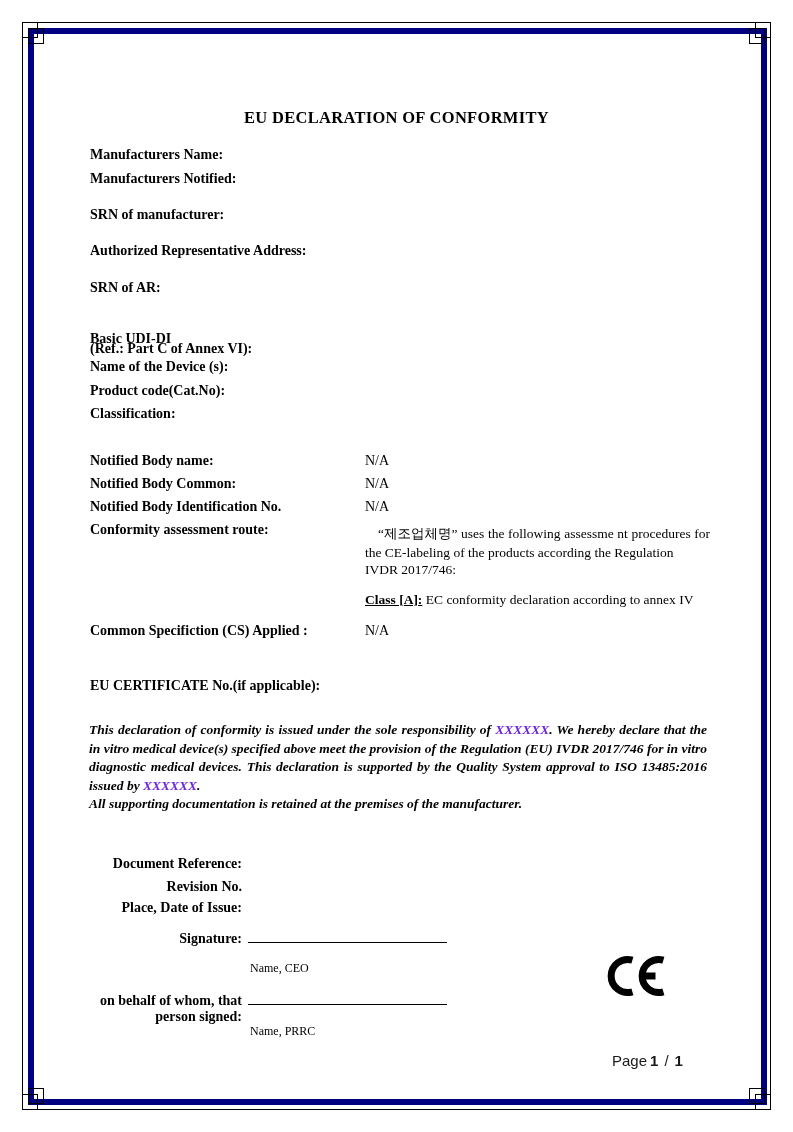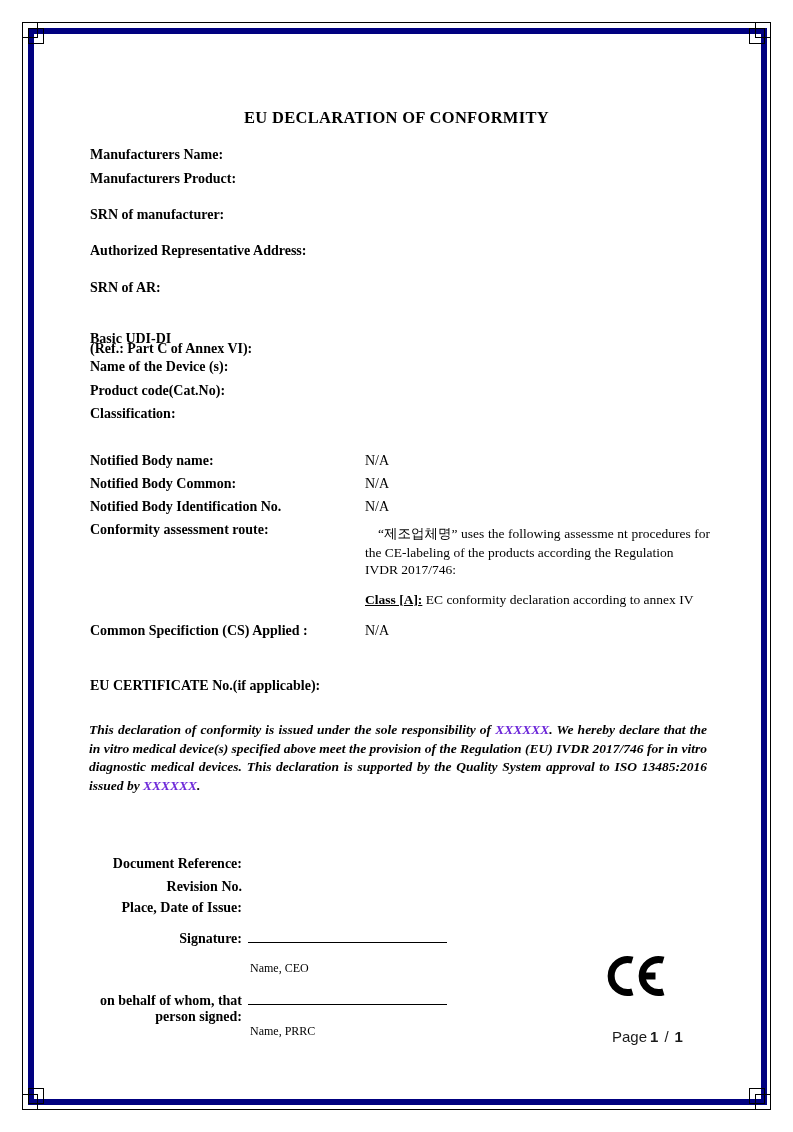--- a/index.html
+++ b/index.html
@@ -46,21 +46,21 @@
     line-height: 18.6px; text-align: justify;
   }
   .decl .blue { color: #6d28d9; }
   .decl-p2 { text-align: left; }
 
   .sig-label { width: 152px; left: 90px; text-align: right; font-size: 14px; font-weight: bold; }
   .sig-line  { left: 248px; width: 199px; border-bottom: 1.5px solid #000; height: 1px; }
   .sig-name  { left: 250px; font-size: 12px; }
 
   .footer {
-    left: 612px; top: 1028px; font-family: "Liberation Sans", sans-serif;
+    left: 612px; top: 1052px; font-family: "Liberation Sans", sans-serif;
     font-size: 15px; color: #1a1a1a; white-space: nowrap;
   }
   .footer .num { font-weight: bold; margin: 0 3px; }
   .footer .sep { margin: 0 3px; }
 
   .ce { left: 606px; top: 953px; }
 </style>
 </head>
 <body>
 
@@ -71,21 +71,21 @@
 <div class="corner-sq" style="left:755px; top:22px;"></div>
 <div class="corner-sq" style="left:749px; top:28px;"></div>
 <div class="corner-sq" style="left:22px; top:1094px;"></div>
 <div class="corner-sq" style="left:28px; top:1088px;"></div>
 <div class="corner-sq" style="left:755px; top:1094px;"></div>
 <div class="corner-sq" style="left:749px; top:1088px;"></div>
 
 <div class="abs title">EU DECLARATION OF CONFORMITY</div>
 
 <div class="abs lbl col-label" style="top:147px;">Manufacturers Name:</div>
-<div class="abs lbl col-label" style="top:171px;">Manufacturers Product:</div>
+<div class="abs lbl col-label" style="top:171px;">Manufacturers Notified:</div>
 <div class="abs lbl col-label" style="top:207px;">SRN of manufacturer:</div>
 <div class="abs lbl col-label" style="top:243px;">Authorized Representative Address:</div>
 <div class="abs lbl col-label" style="top:280px;">SRN of AR:</div>
 
 <div class="abs lbl col-label" style="top:331px;">Basic UDI-DI</div>
 <div class="abs lbl col-label" style="top:341px;">(Ref.: Part C of Annex VI):</div>
 <div class="abs lbl col-label" style="top:359px;">Name of the Device (s):</div>
 <div class="abs lbl col-label" style="top:383px;">Product code(Cat.No):</div>
 <div class="abs lbl col-label" style="top:406px;">Classification:</div>
 
@@ -108,20 +108,21 @@
   <span class="class-bold">Class [A]:</span><span> EC conformity declaration according to annex IV</span>
 </div>
 
 <div class="abs lbl col-label" style="top:623px;">Common Specifiction (CS) Applied :</div>
 <div class="abs val col-value" style="top:623px;">N/A</div>
 
 <div class="abs lbl col-label" style="top:678px;">EU CERTIFICATE No.(if applicable):</div>
 
 <div class="abs decl">
   <div><span>This declaration of conformity is issued under the sole responsibility of </span><span class="blue">XXXXXX</span><span>. We hereby declare that the in vitro medical device(s) specified above meet the provision of the Regulation (EU) IVDR 2017/746 for in vitro diagnostic medical devices. This declaration is supported by the Quality System approval to ISO 13485:2016 issued by </span><span class="blue">XXXXXX</span><span>.</span></div>
+  <div class="decl-p2">All supporting documentation is retained at the premises of the manufacturer.</div>
 </div>
 
 <div class="abs sig-label" style="top:856px;">Document Reference:</div>
 <div class="abs sig-label" style="top:879px;">Revision No.</div>
 <div class="abs sig-label" style="top:900px;">Place, Date of Issue:</div>
 
 <div class="abs sig-label" style="top:931px;">Signature:</div>
 <div class="abs sig-line" style="top:942px;"></div>
 <div class="abs sig-name" style="top:961px;">Name, CEO</div>
 

